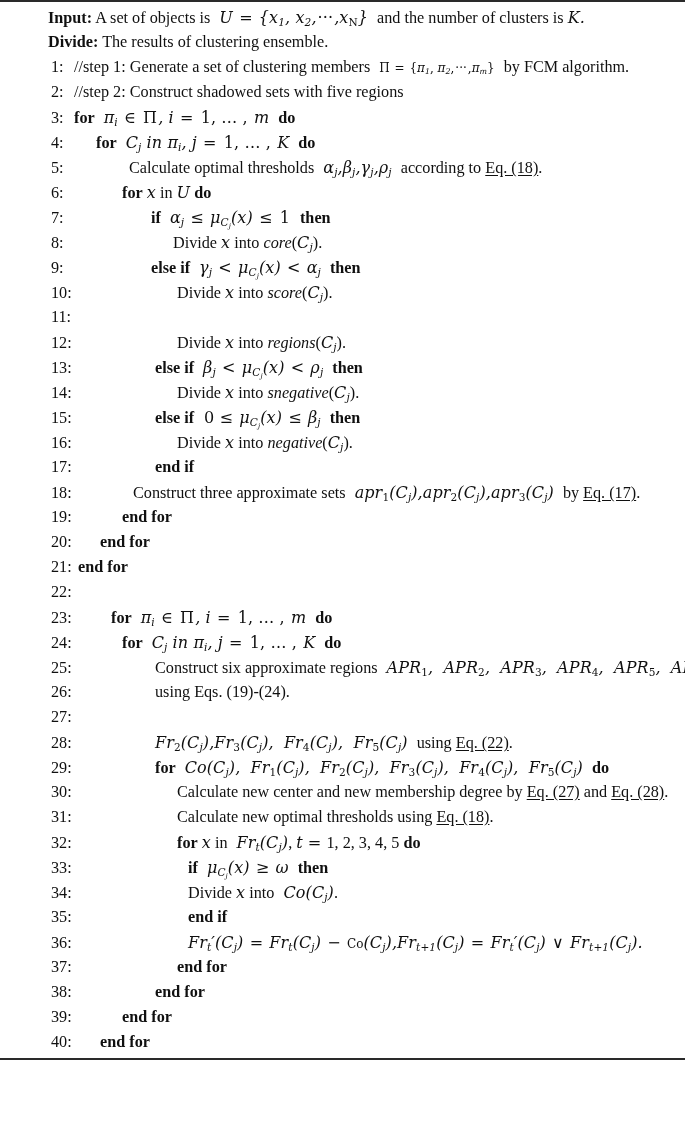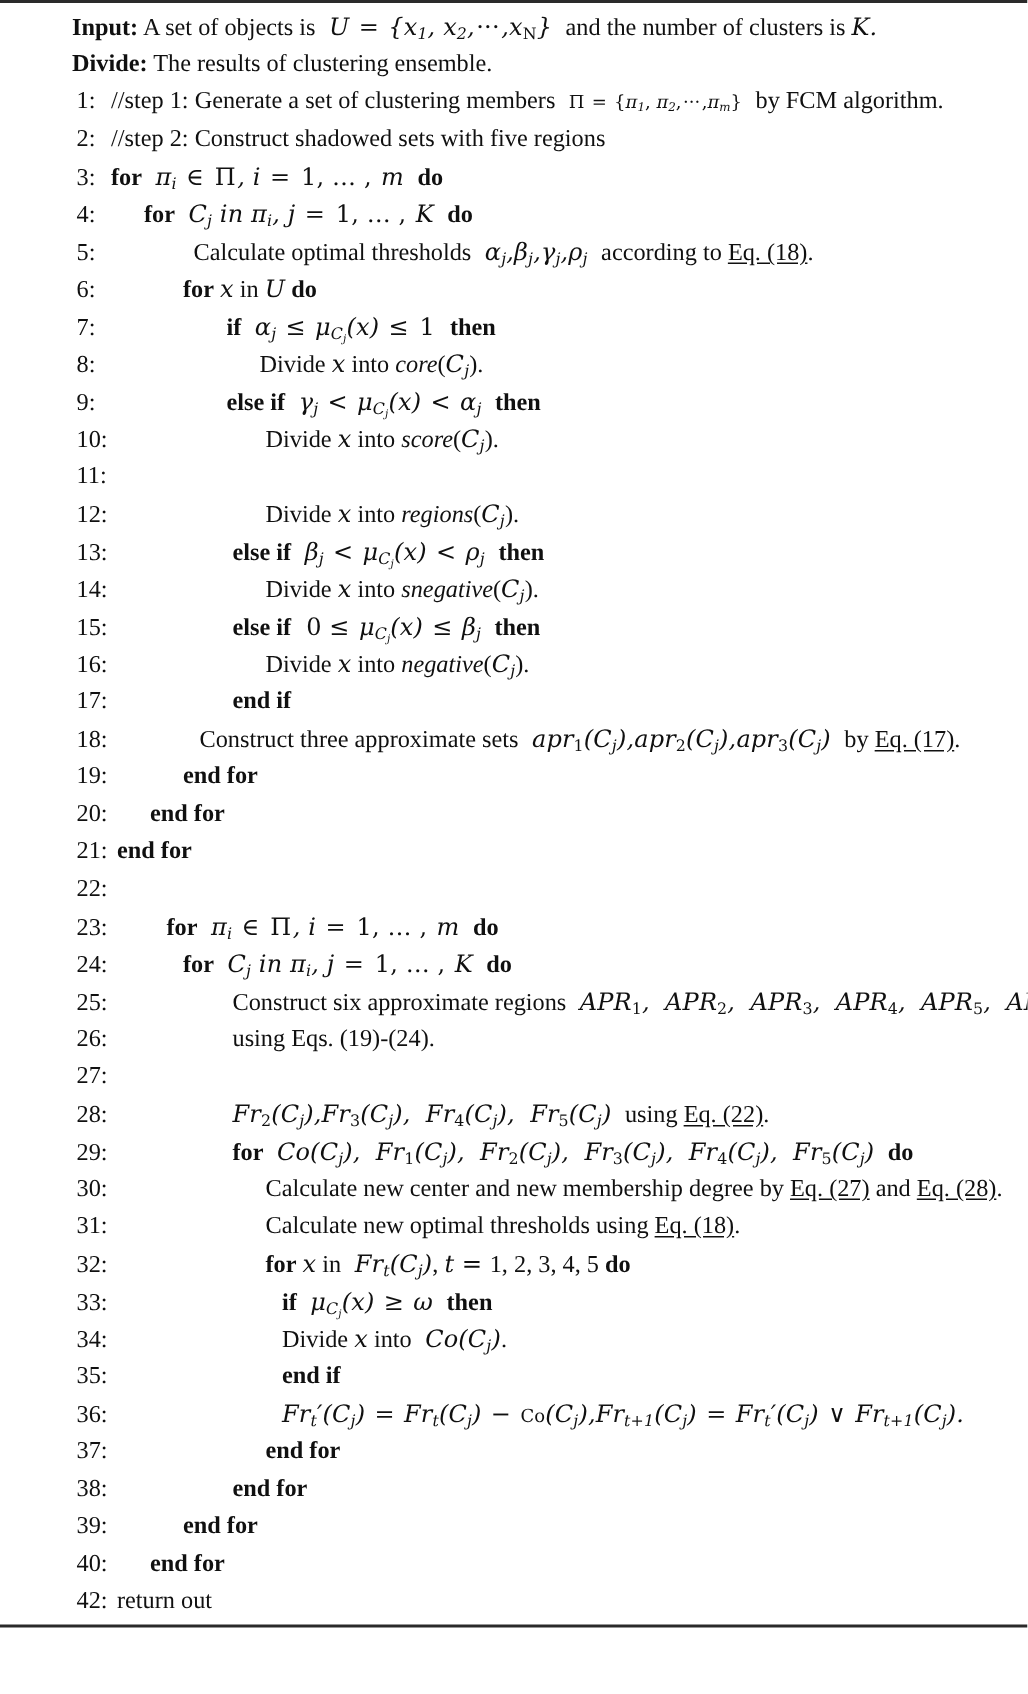--- a/index.html
+++ b/index.html
@@ -317,21 +317,17 @@
       <span class="lbl wide">39:</span>
       <span class="body-txt i2"><b>end for</b></span>
     </div>
 
     <div class="line">
       <span class="lbl wide">40:</span>
       <span class="body-txt i1"><b>end for</b></span>
     </div>
 
 
-    <div class="line">
-      <span class="lbl wide">42:</span>
-      <span class="body-txt i0">return out</span>
-    </div>
 
   </div>
 
   <div class="rule rule-bottom"></div>
 </div>
 
 </body></html>

